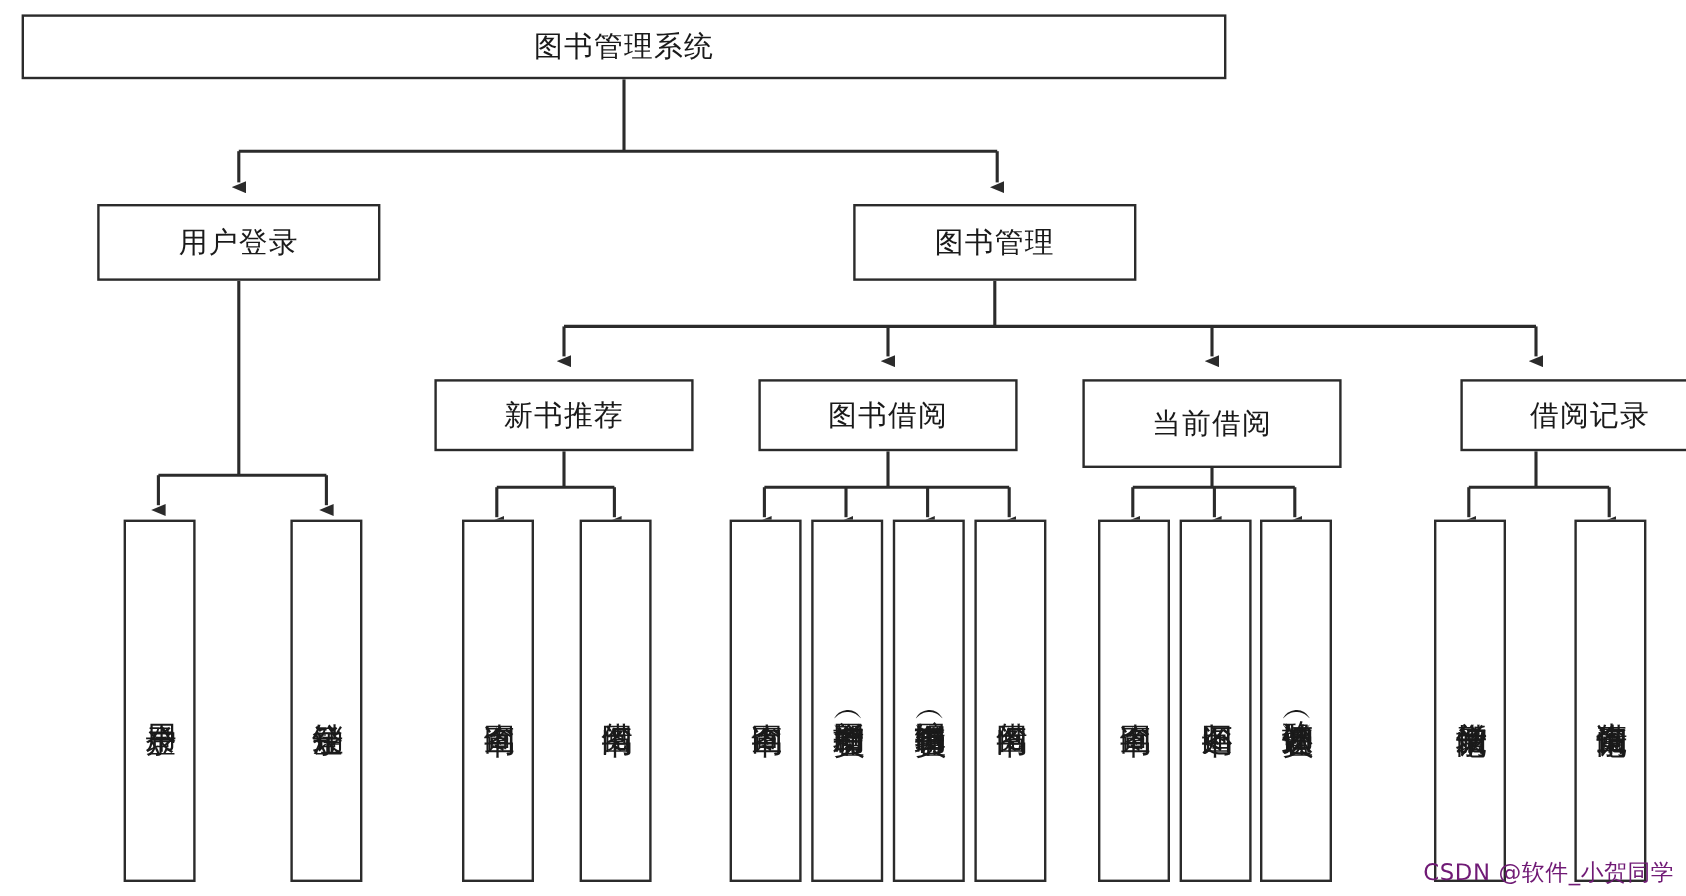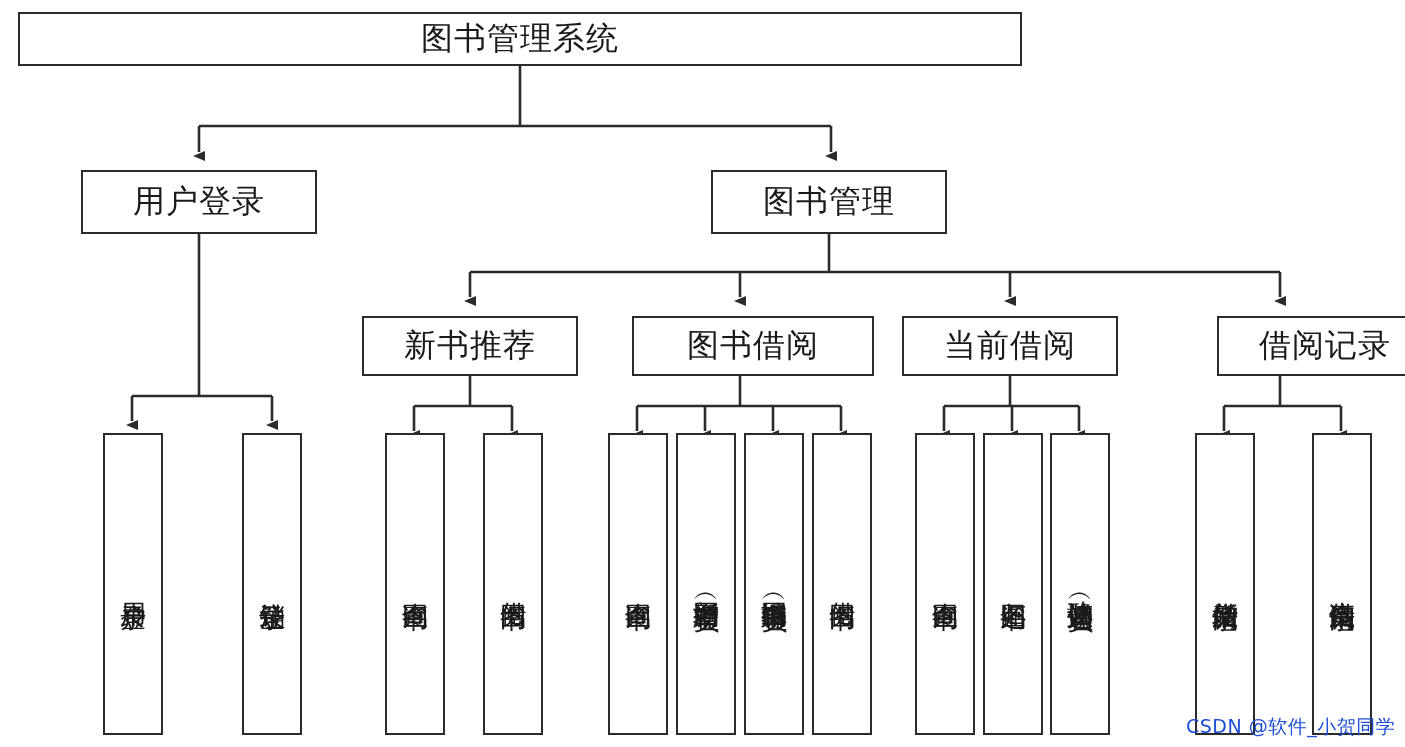--- a/index.html
+++ b/index.html
@@ -21,21 +21,21 @@
     position: absolute;
     box-sizing: border-box;
     border: 2px solid #2b2b2b;
     background: #ffffff;
     display: flex;
     align-items: center;
     justify-content: center;
     color: #1a1a1a;
   }
   .node.horiz {
-    font-size: 32px;
+    font-size: 24px;
     letter-spacing: 1px;
   }
   .node.vert {
     writing-mode: vertical-rl;
     text-orientation: upright;
     font-size: 26px;
     line-height: 1.06;
     letter-spacing: 1px;
     padding: 4px 0;
     text-align: center;
@@ -52,21 +52,21 @@
     top: 0;
     width: 1405px;
     height: 747px;
     pointer-events: none;
   }
   .watermark {
     position: absolute;
     left: 1186px;
     top: 714px;
     font-size: 19px;
-    color: #1d4ed8;
+    color: #701a75;
     white-space: nowrap;
     letter-spacing: 0.5px;
   }
 </style>
 </head>
 <body>
 
 <div id="canvas">
 
   <svg class="edges" viewBox="0 0 1405 747" xmlns="http://www.w3.org/2000/svg">
@@ -126,24 +126,24 @@
   <div class="node horiz" style="left:81px; top:170px; width:236px; height:64px;">
     <span>用户登录</span>
   </div>
   <div class="node horiz" style="left:711px; top:170px; width:236px; height:64px;">
     <span>图书管理</span>
   </div>
 
   <div class="node horiz" style="left:362px; top:316px; width:216px; height:60px;text-align:center;">
     <span>新书推荐</span>
   </div>
-  <div class="node horiz" style="left:632px; top:316px; width:242px; height:60px;">
+  <div class="node horiz" style="left:632px; top:316px; width:216px; height:60px;">
     <span>图书借阅</span>
   </div>
-  <div class="node horiz" style="left:902px; top:316px; width:216px; height:60px;">
+  <div class="node horiz" style="left:902px; top:316px; width:216px; height:74px;">
     <span>当前借阅</span>
   </div>
   <div class="node horiz" style="left:1172px; top:316px; width:216px; height:60px;margin-left:45px;">
     <span>借阅记录</span>
   </div>
 
   <div class="node vert" style="left:103px; top:433px; width:60px; height:302px;">
     <span class="vlabel">用户登录</span>
   </div>
   <div class="node vert" style="left:242px; top:433px; width:60px; height:302px;">

